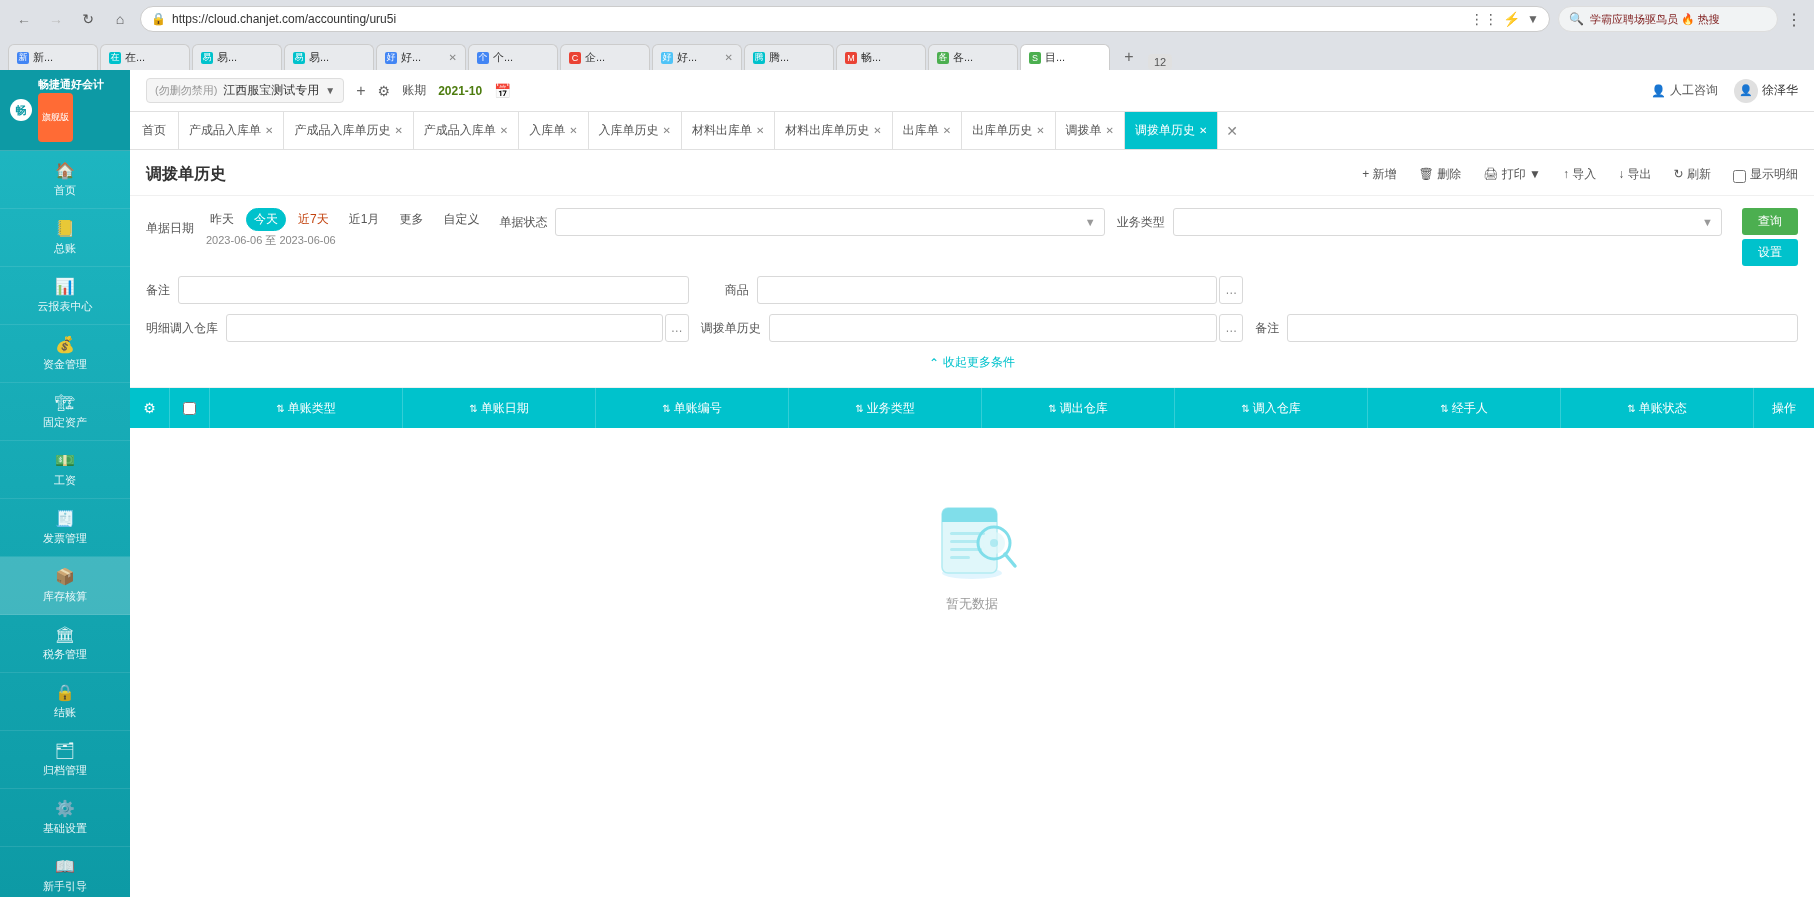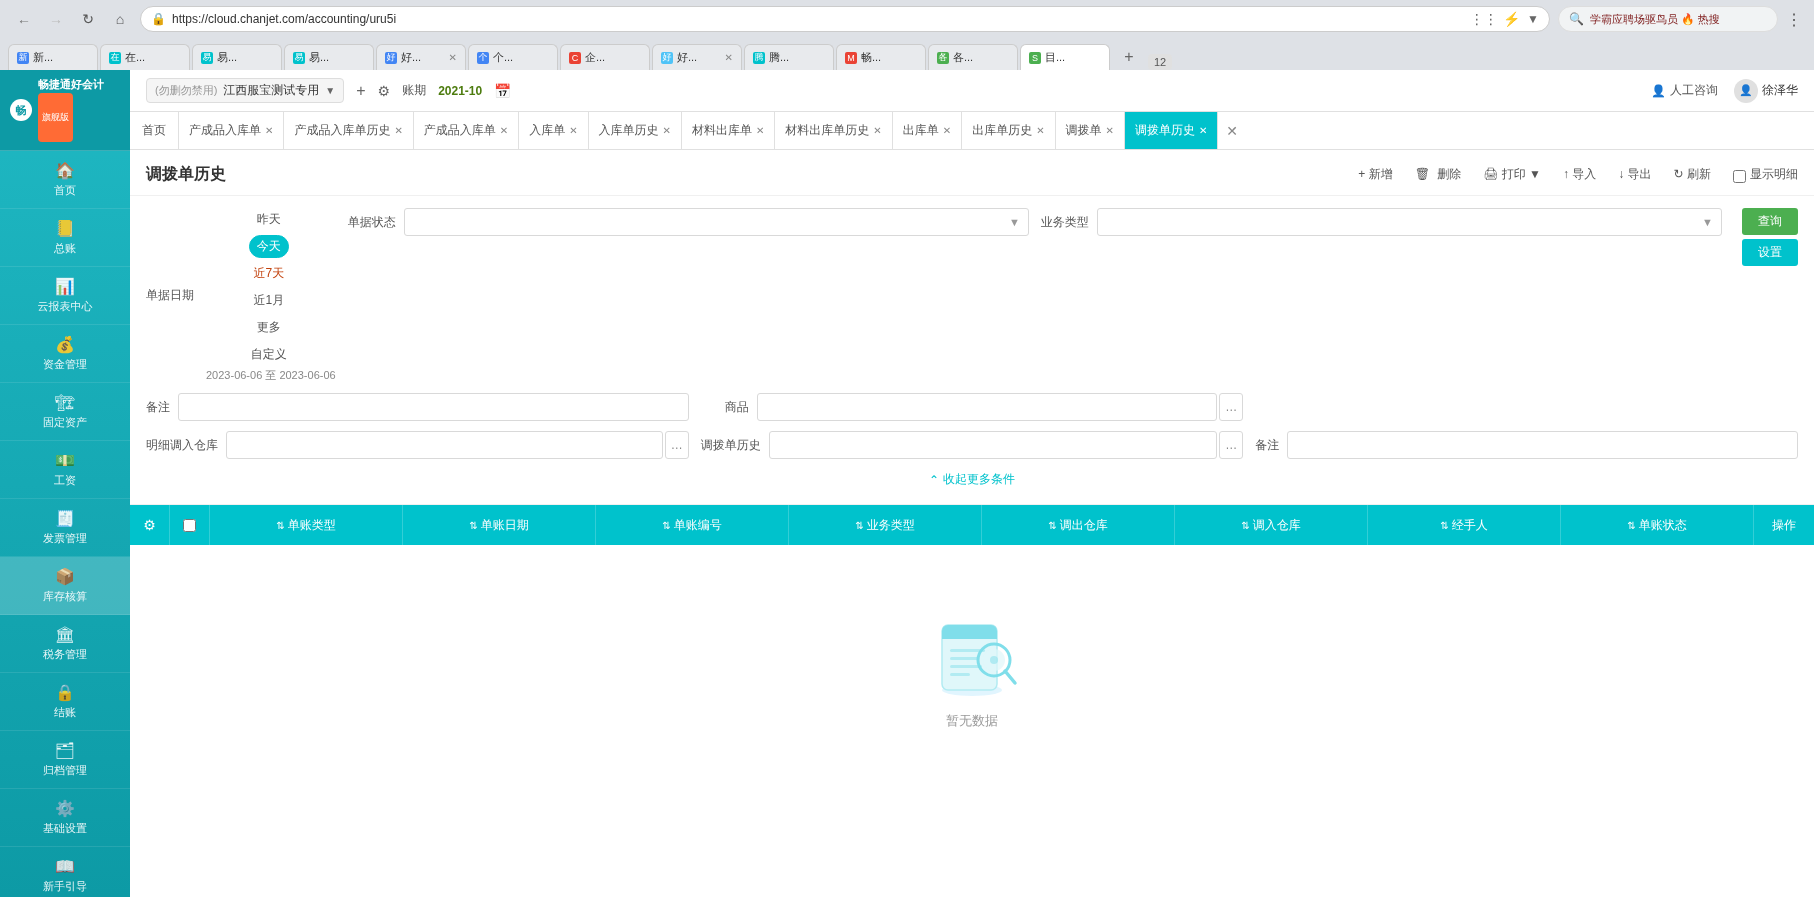--- a/index.html
+++ b/index.html
@@ -228,40 +228,40 @@
       </div>
       <div style="padding:0 8px;height:38px;display:flex;align-items:center;cursor:pointer;color:#888;font-size:14px;flex-shrink:0;">✕</div>
     </div>
 
     <div style="flex:1;overflow-y:auto;background:#fff;">
 
       <div style="display:flex;align-items:center;justify-content:space-between;padding:12px 16px 8px;border-bottom:1px solid #f0f0f0;">
         <h2 style="font-size:16px;font-weight:bold;color:#333;">调拨单历史</h2>
         <div style="display:flex;align-items:center;gap:6px;">
           <button style="display:flex;align-items:center;gap:3px;font-size:12px;color:#555;cursor:pointer;padding:4px 8px;border-radius:3px;background:none;border:none;">+ 新增</button>
-          <button style="display:flex;align-items:center;gap:3px;font-size:12px;color:#555;cursor:pointer;padding:4px 8px;border-radius:3px;background:none;border:none;font-family:Liberation Mono, monospace;">🗑 删除</button>
+          <button style="display:flex;align-items:center;gap:3px;font-size:12px;color:#555;cursor:pointer;padding:4px 8px;border-radius:3px;background:none;border:none;">🗑 删除</button>
           <button style="display:flex;align-items:center;gap:3px;font-size:12px;color:#555;cursor:pointer;padding:4px 8px;border-radius:3px;background:none;border:none;">🖨 打印 ▼</button>
           <button style="display:flex;align-items:center;gap:3px;font-size:12px;color:#555;cursor:pointer;padding:4px 8px;border-radius:3px;background:none;border:none;">↑ 导入</button>
           <button style="display:flex;align-items:center;gap:3px;font-size:12px;color:#555;cursor:pointer;padding:4px 8px;border-radius:3px;background:none;border:none;">↓ 导出</button>
           <button style="display:flex;align-items:center;gap:3px;font-size:12px;color:#555;cursor:pointer;padding:4px 8px;border-radius:3px;background:none;border:none;">↻ 刷新</button>
           <div style="display:flex;align-items:flex-end;gap:4px;cursor:pointer;margin-left:8px;">
             <input type="checkbox" style="cursor: pointer;">
             <span style="font-size:12px;color:#555;">显示明细</span>
           </div>
         </div>
       </div>
 
       <div style="padding:12px 16px;background:#fff;border-bottom:1px solid #f0f0f0;">
 
         <div style="display:flex;align-items:flex-start;gap:12px;margin-bottom:10px;">
 
           <div style="display:flex;align-items:center;gap:8px;flex-shrink:0;">
             <span style="color:#555;font-size:12px;white-space:nowrap;">单据日期</span>
             <div style="display:flex;flex-direction:column;">
-              <div style="display:flex;align-items:center;gap:4px;flex-direction:column;">
+              <div style="display:flex;align-items:center;gap:4px;">
                 <span style="padding:2px 7px;font-size:12px;color:#555;cursor:pointer;border-radius:3px;border:1px solid transparent;">昨天</span>
                 <span style="padding:2px 7px;font-size:12px;color:#fff;cursor:pointer;border-radius:12px;background:#00c2cc;border:1px solid #00c2cc;">今天</span>
                 <span style="padding:2px 7px;font-size:12px;color:#c2410c;cursor:pointer;border-radius:3px;border:1px solid transparent;">近7天</span>
                 <span style="padding:2px 7px;font-size:12px;color:#555;cursor:pointer;border-radius:3px;border:1px solid transparent;">近1月</span>
                 <span style="padding:2px 7px;font-size:12px;color:#555;cursor:pointer;border-radius:3px;border:1px solid transparent;">更多</span>
                 <span style="padding:2px 7px;font-size:12px;color:#555;cursor:pointer;border-radius:3px;border:1px solid transparent;">自定义</span>
               </div>
               <span style="font-size:11px;color:#888;margin-top:2px;margin-left:4px;">2023-06-06 至 2023-06-06</span>
             </div>
           </div>

